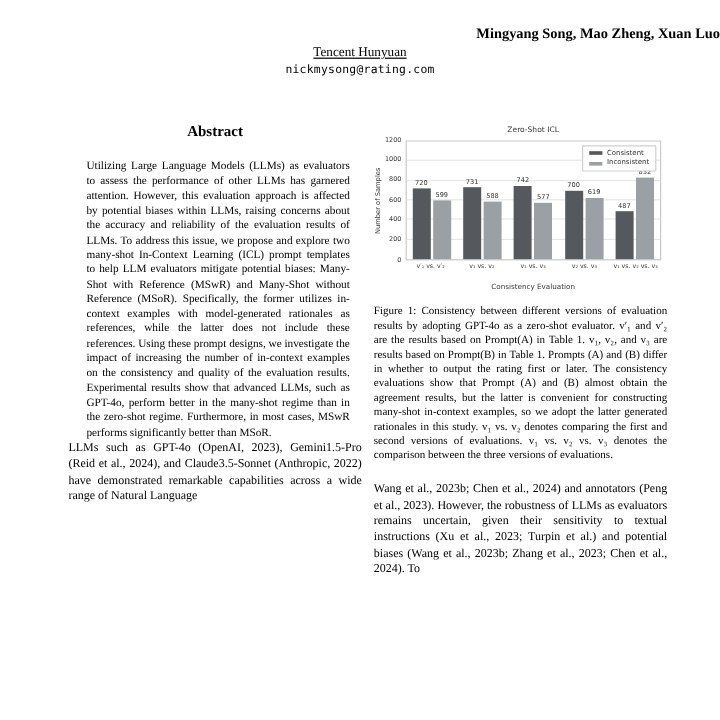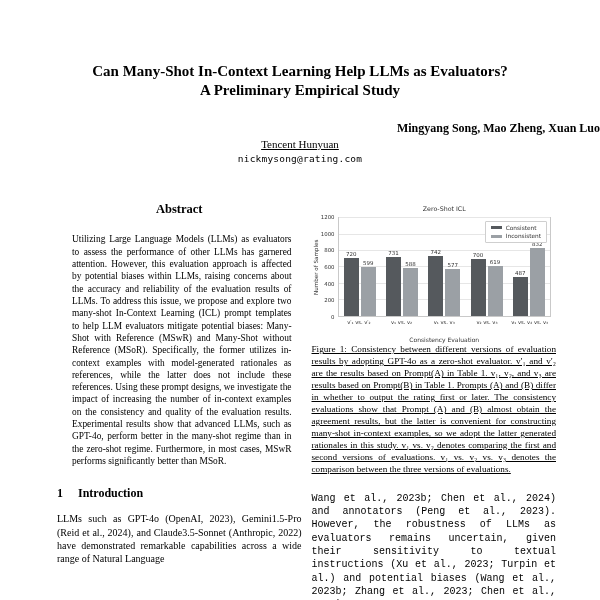--- a/index.html
+++ b/index.html
@@ -79,45 +79,38 @@
   }
   .chart-legend {
     position:absolute; top:3px; right:3px; background:#fff;
     border:1px solid #cfcfcf; border-radius:1px; padding:2.5px 5px;
     display:grid; row-gap:2.5px; z-index:3;
   }
   .legend-row { display:flex; align-items:center; gap:3.5px; }
   .legend-swatch { width:11px; height:3px; }
   .legend-label { font-size:5.8px; color:#333; }
 
-  .figure-caption { font-size:9.2px; line-height:1.3; text-align:justify; margin-top:0;text-decoration:underline; }
-  .right-body { margin-top:16px;font-family:Liberation Mono, monospace; }
+  .figure-caption { font-size:9.2px; line-height:1.3; text-align:justify; margin-top:10px; }
+  .right-body { margin-top:16px; }
 </style>
 </head>
 <body>
 
 <div class="page">
 
-  <div class="paper-title">
-    <div>Can Many-Shot In-Context Learning Help LLMs as Evaluators?</div>
-    <div>A Preliminary Empirical Study</div>
-  </div>
 
   <div class="authors">Mingyang Song, Mao Zheng, Xuan Luo</div>
   <div class="affiliation">Tencent Hunyuan</div>
   <div class="email">nickmysong@rating.com</div>
 
   <div class="columns">
 
     <div class="col">
       <div class="abstract-heading">Abstract</div>
       <div class="abstract-body">Utilizing Large Language Models (LLMs) as evaluators to assess the performance of other LLMs has garnered attention. However, this evaluation approach is affected by potential biases within LLMs, raising concerns about the accuracy and reliability of the evaluation results of LLMs. To address this issue, we propose and explore two many-shot In-Context Learning (ICL) prompt templates to help LLM evaluators mitigate potential biases: Many-Shot with Reference (MSwR) and Many-Shot without Reference (MSoR). Specifically, the former utilizes in-context examples with model-generated rationales as references, while the latter does not include these references. Using these prompt designs, we investigate the impact of increasing the number of in-context examples on the consistency and quality of the evaluation results. Experimental results show that advanced LLMs, such as GPT-4o, perform better in the many-shot regime than in the zero-shot regime. Furthermore, in most cases, MSwR performs significantly better than MSoR.</div>
-      <div class="section-heading">
-        <span class="section-number">1</span><span>Introduction</span>
-      </div>
       <div class="body-text">LLMs such as GPT-4o (OpenAI, 2023), Gemini1.5-Pro (Reid et al., 2024), and Claude3.5-Sonnet (Anthropic, 2022) have demonstrated remarkable capabilities across a wide range of Natural Language</div>
     </div>
 
     <div class="col">
       <div class="figure-block">
         <div class="chart">
             <div class="chart-title">Zero-Shot ICL</div>
             <div class="chart-ylabel">Number of Samples</div>
             <div class="chart-plot">
               <div class="gridline" style="bottom: 16.6667%;"></div>

